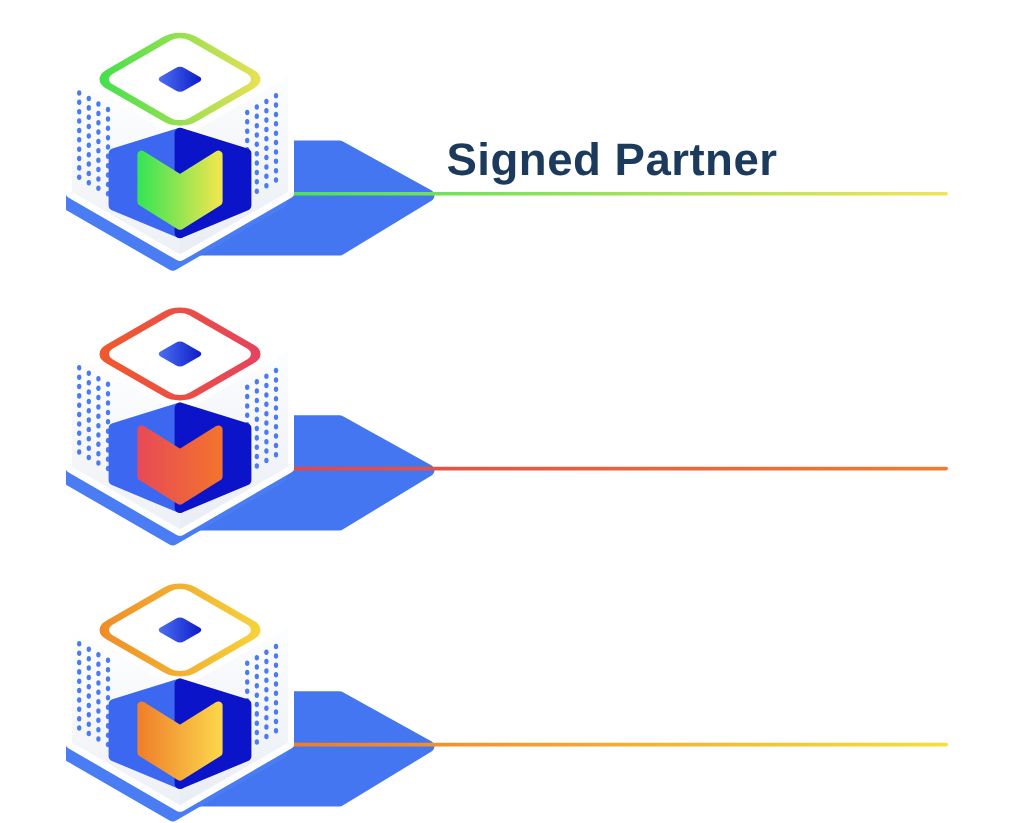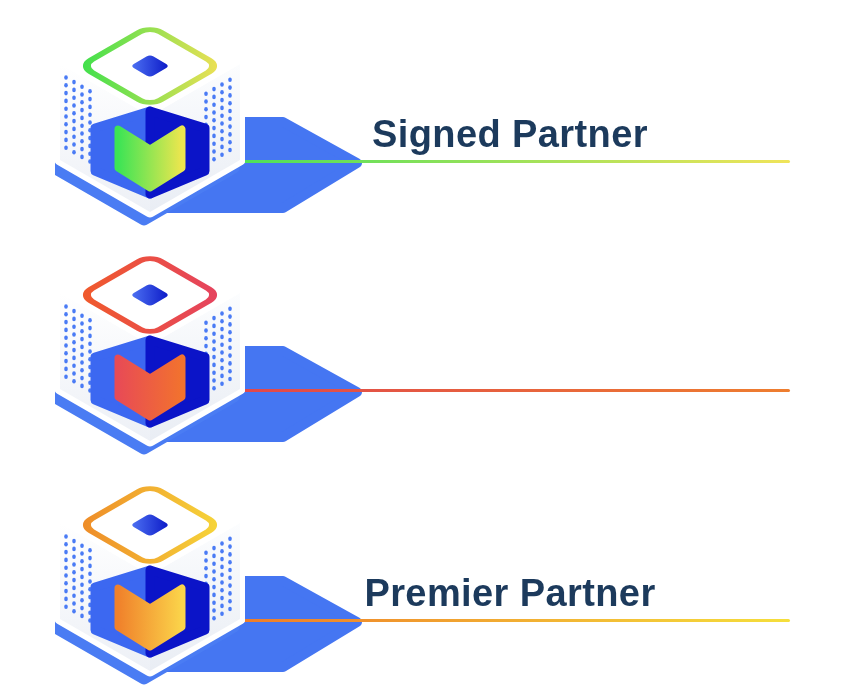--- a/index.html
+++ b/index.html
@@ -406,16 +406,15 @@
           </g>
   <g transform="translate(95,64) scale(1,0.577) rotate(45)">
     <rect x="-49" y="-49" width="98" height="98" rx="15" fill="none" stroke="url(#ring2)" stroke-width="8"></rect>
     <rect x="-14" y="-14" width="28" height="28" rx="5" fill="url(#diam2)"></rect>
   </g>
   <path d="M40,126 L95,109 L95,192 L40,169 Z" fill="#3C68F1" stroke="#3C68F1" stroke-width="9" stroke-linejoin="round"></path>
   <path d="M95,109 L150,126 L150,169 L95,192 Z" fill="#0B14C8" stroke="#0B14C8" stroke-width="9" stroke-linejoin="round"></path>
   <path d="M63,127 L95,147 L127,127 L127,166 L95,186 L63,166 Z" fill="url(#chev2)" stroke="url(#chev2)" stroke-width="7" stroke-linejoin="round"></path>
 </svg>
       </div>
-    <h2 class="tier-label">Premier Partner</h2>
   </section>
 
 </div>
 
 </body></html>

